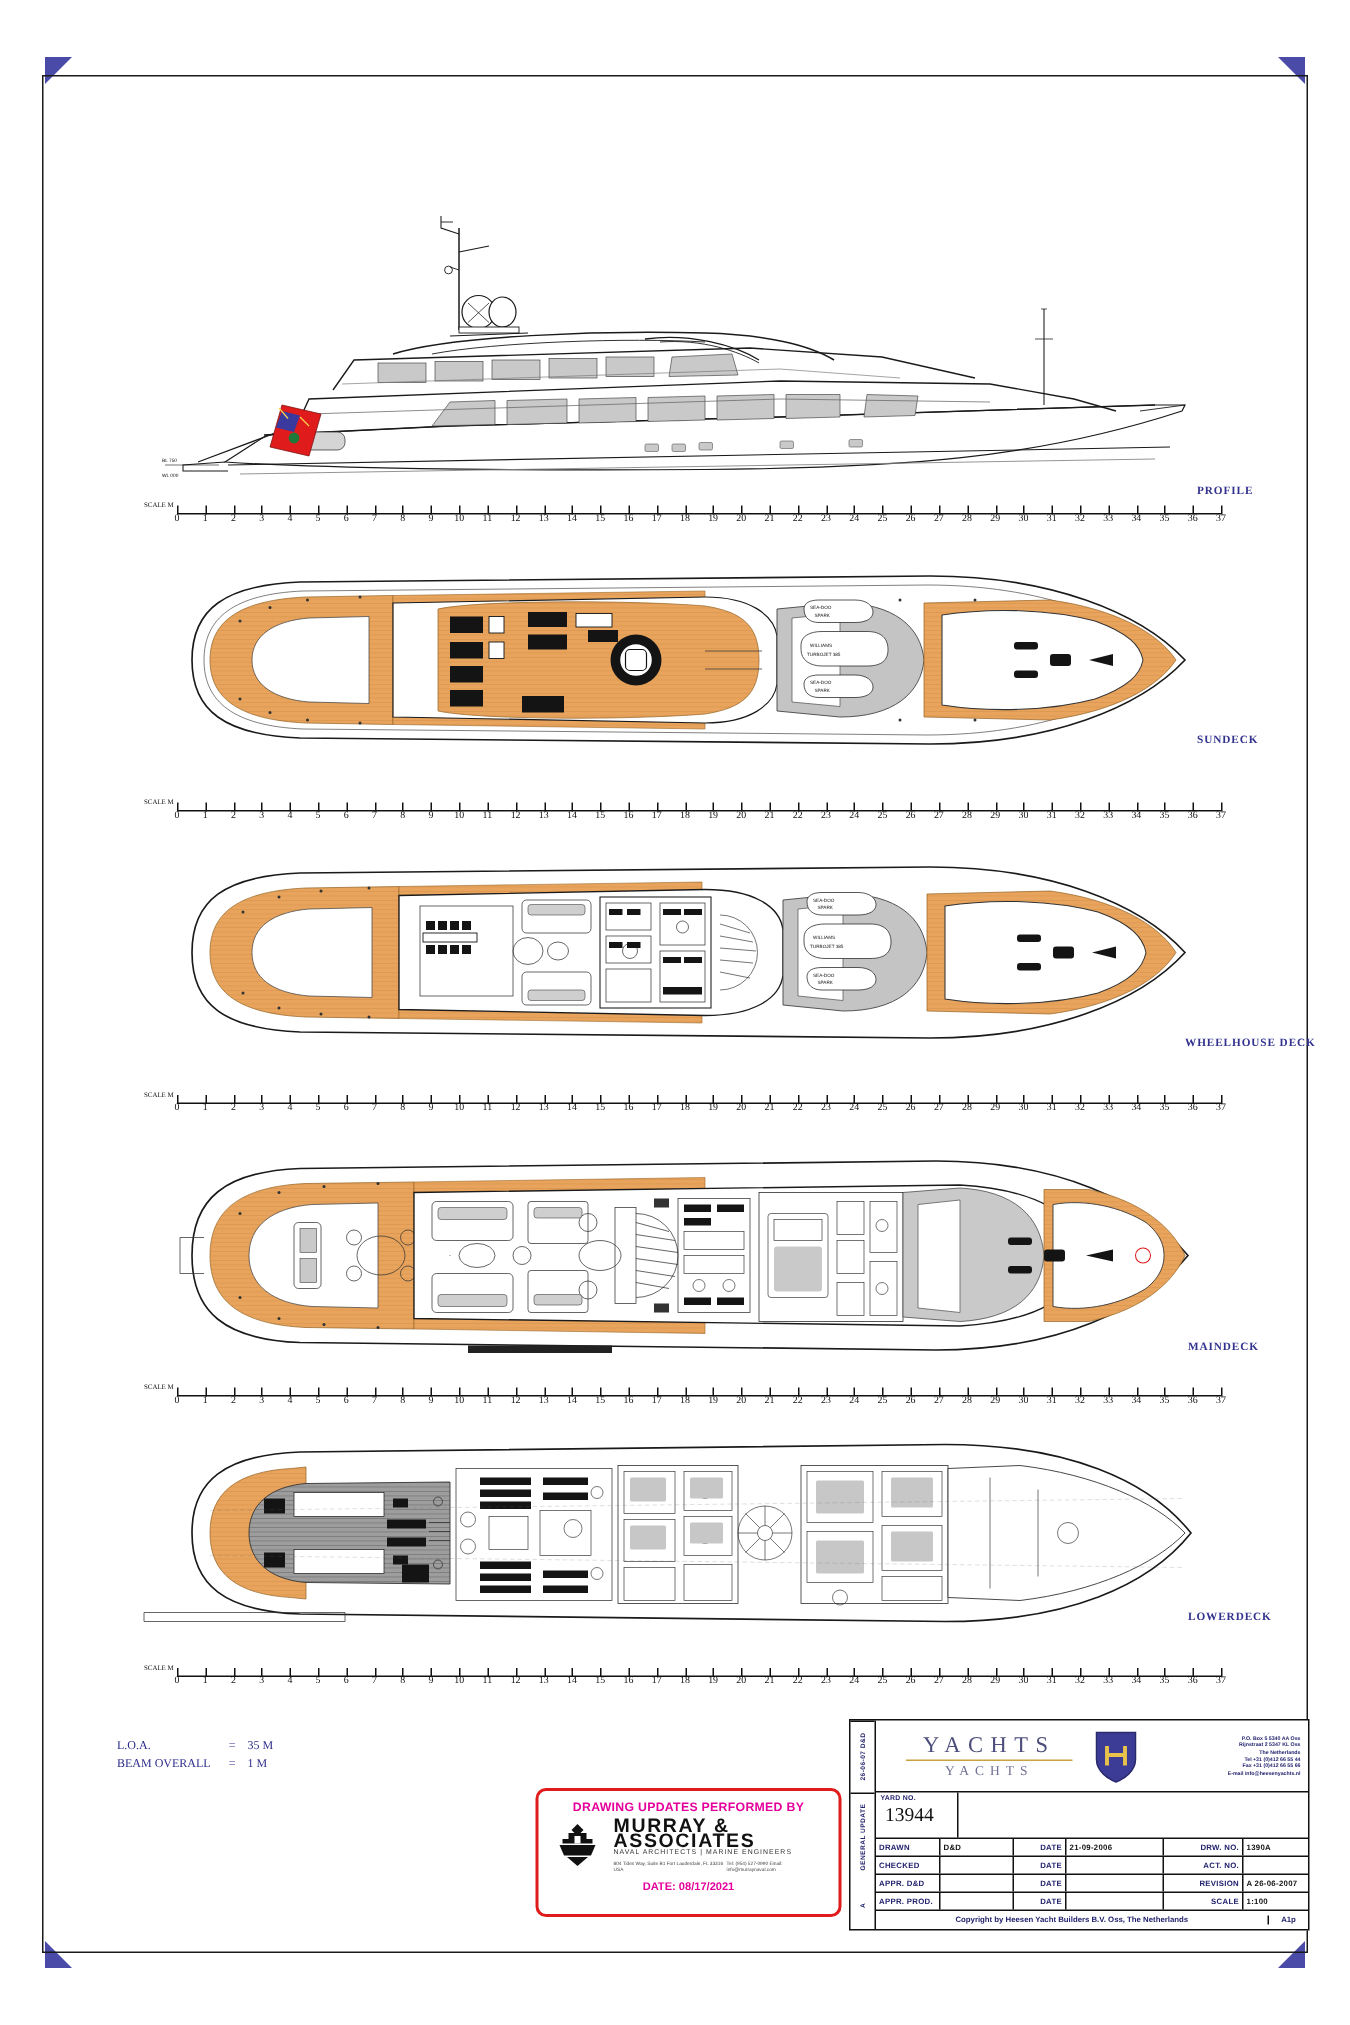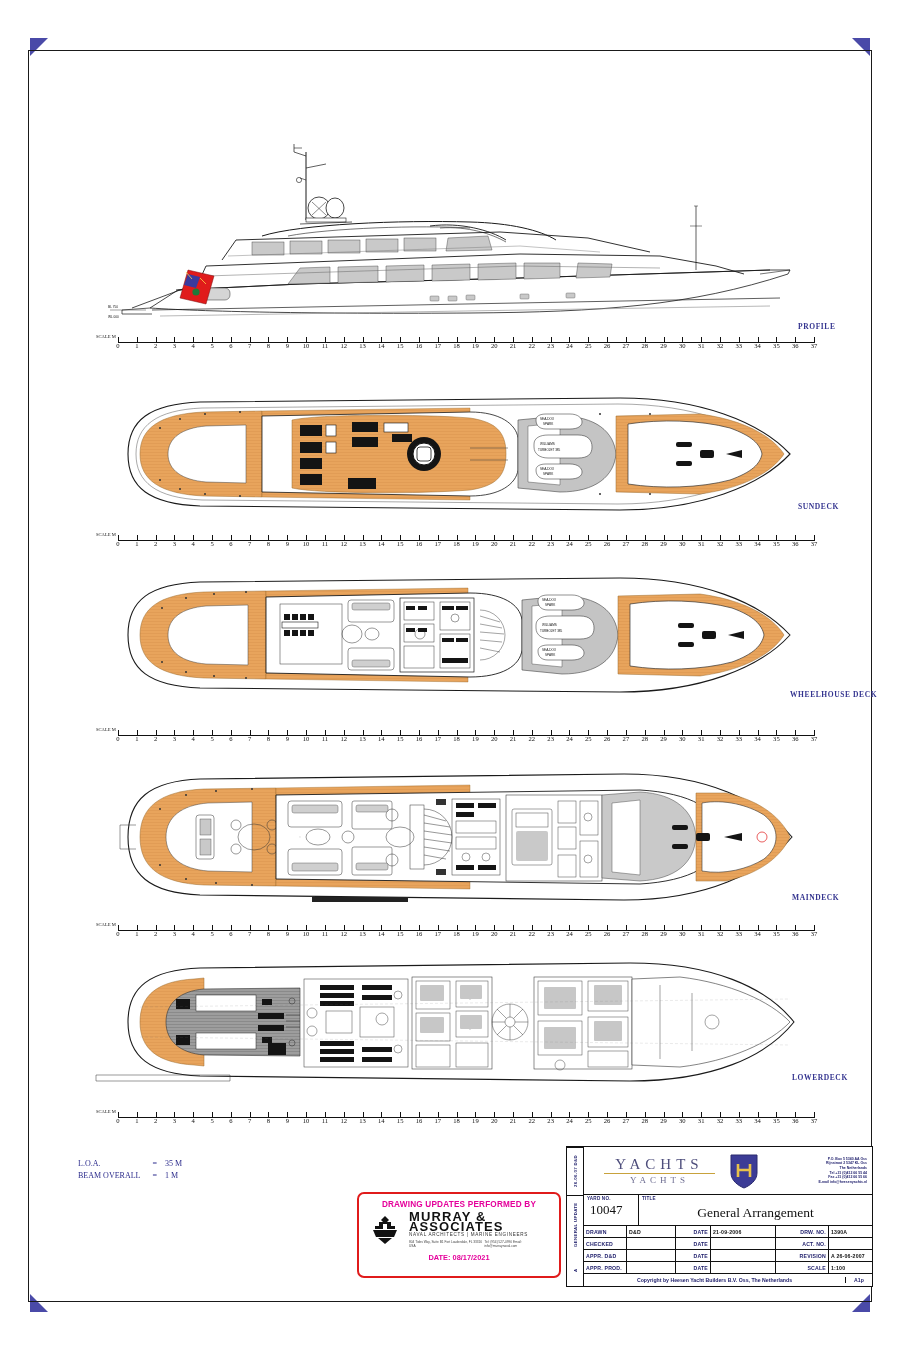--- a/index.html
+++ b/index.html
@@ -282,21 +282,21 @@
       <div class="tick" style="left: 91.8919%;"></div>
       <div class="tnum" style="left: 91.8919%;">34</div>
       <div class="tick" style="left: 94.5946%;"></div>
       <div class="tnum" style="left: 94.5946%;">35</div>
       <div class="tick" style="left: 97.2973%;"></div>
       <div class="tnum" style="left: 97.2973%;">36</div>
       <div class="tick" style="left: 100%;"></div>
       <div class="tnum" style="left: 100%;">37</div>
     </div>
 
-  <div class="view" id="v-sundeck" style="top:392px;height:125px;">
+  <div class="view" id="v-sundeck" style="top:378px;height:125px;">
     <svg viewBox="0 0 900 125" preserveAspectRatio="none">
       <defs>
         <pattern id="teakS" width="3" height="3" patternUnits="userSpaceOnUse">
           <rect width="3" height="3" fill="#e8a45c"></rect>
           <path d="M0 0 H3" stroke="#c8823c" stroke-width="0.45"></path>
         </pattern>
         <pattern id="teakDk" width="3" height="3" patternUnits="userSpaceOnUse">
           <rect width="3" height="3" fill="#8f8f8f"></rect>
           <path d="M0 0 H3" stroke="#4a4a4a" stroke-width="0.45"></path>
         </pattern>
@@ -1144,25 +1144,21 @@
           <div>The Netherlands</div>
           <div>Tel +31 (0)412 66 55 44</div>
           <div>Fax +31 (0)412 66 55 66</div>
           <div>E-mail info@heesenyachts.nl</div>
         </div>
       </div>
 
       <div class="tb-title">
         <div class="c1">
           <div class="lab">YARD NO.</div>
-          <div class="yard">10047</div>
-        </div>
-        <div class="c2">
-          <div class="lab">TITLE</div>
-          <div class="gatitle">General Arrangement</div>
+          <div class="yard">13944</div>
         </div>
       </div>
 
       <div class="tb-rows">
         <div class="trow">
           <div class="tc c-a">DRAWN</div>
           <div class="tc c-b val">D&amp;D</div>
           <div class="tc c-c r">DATE</div>
           <div class="tc c-d val">21-09-2006</div>
           <div class="tc c-e r">DRW. NO.</div>

